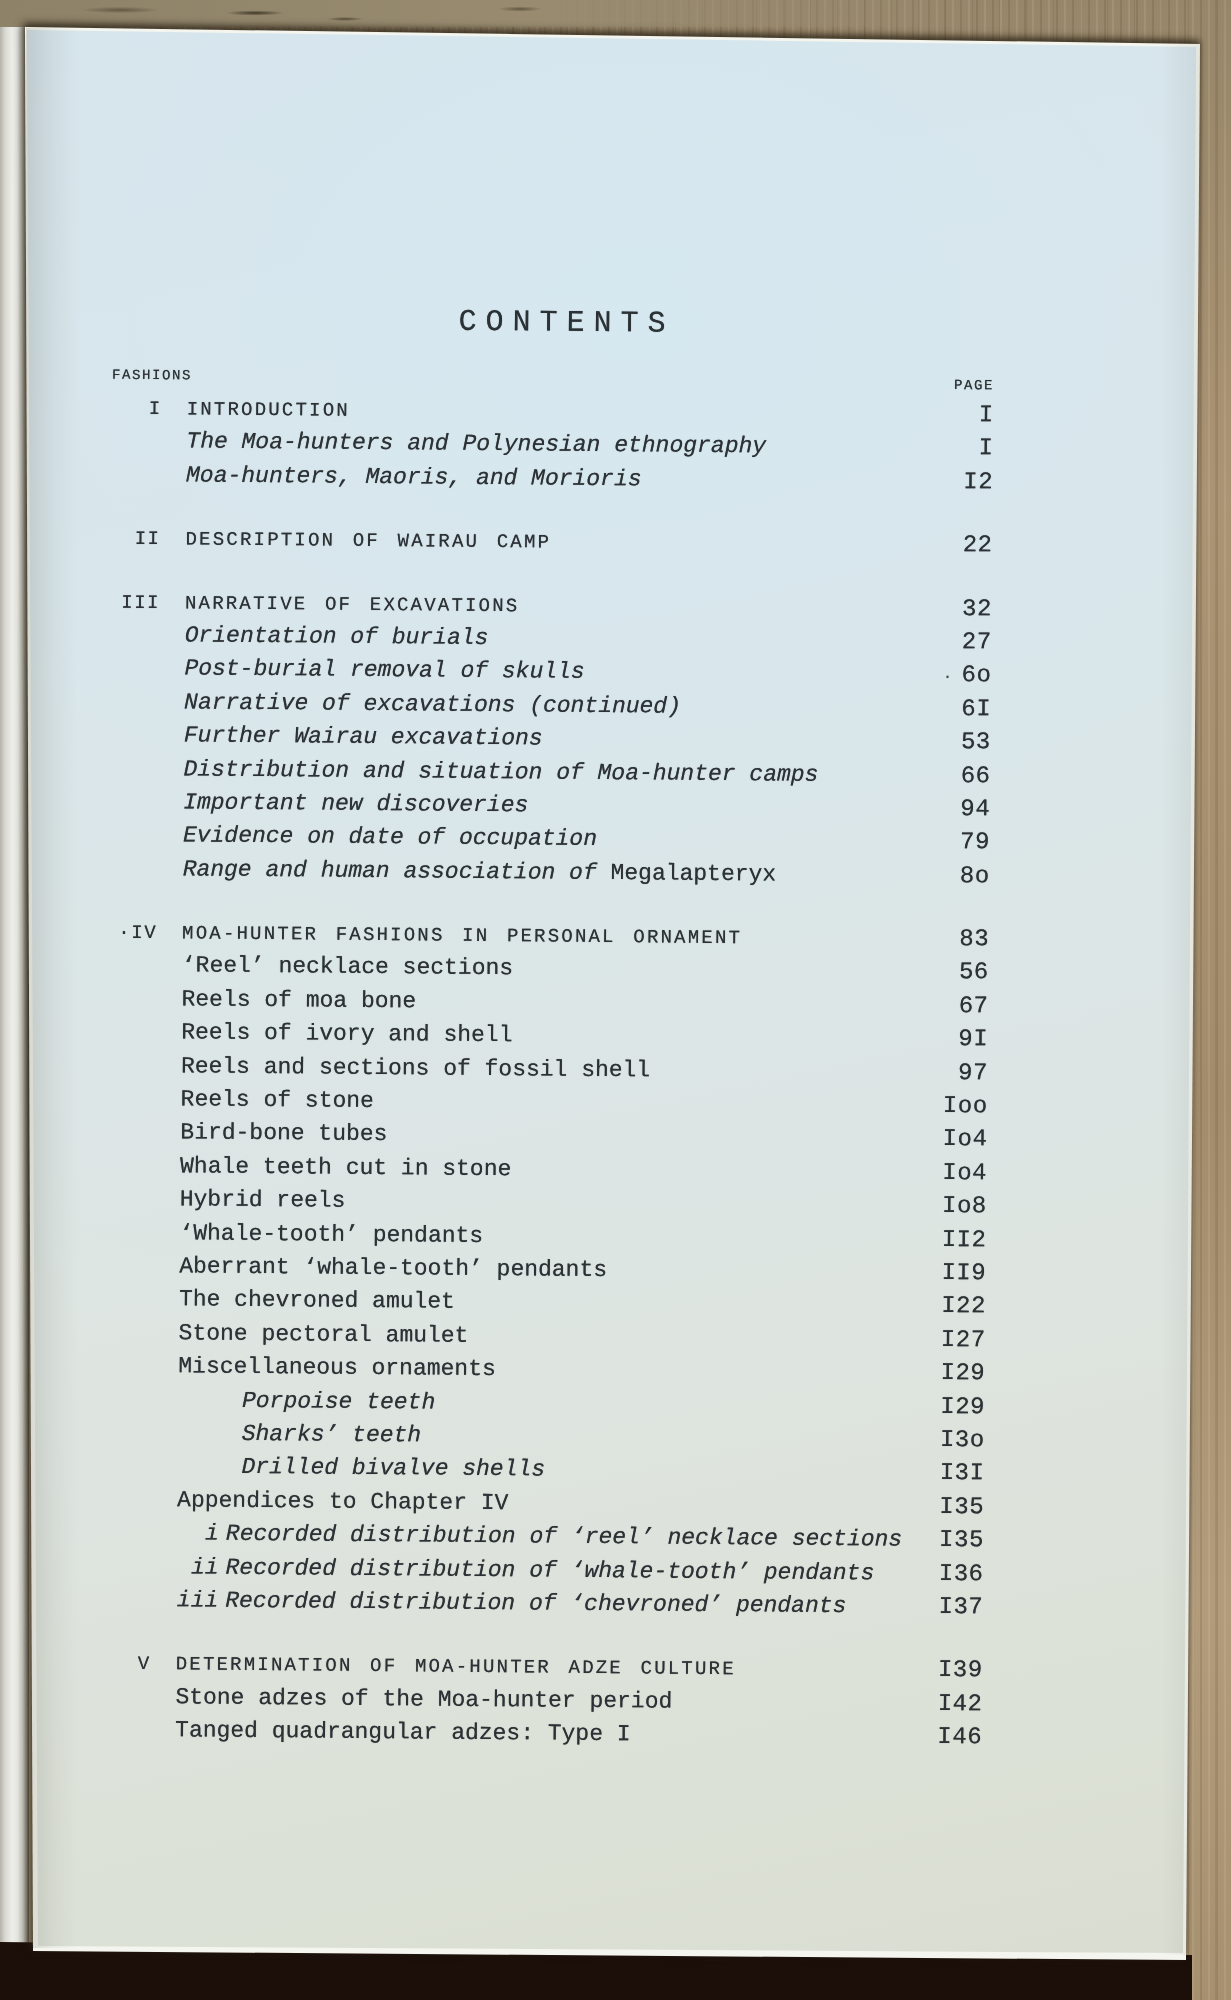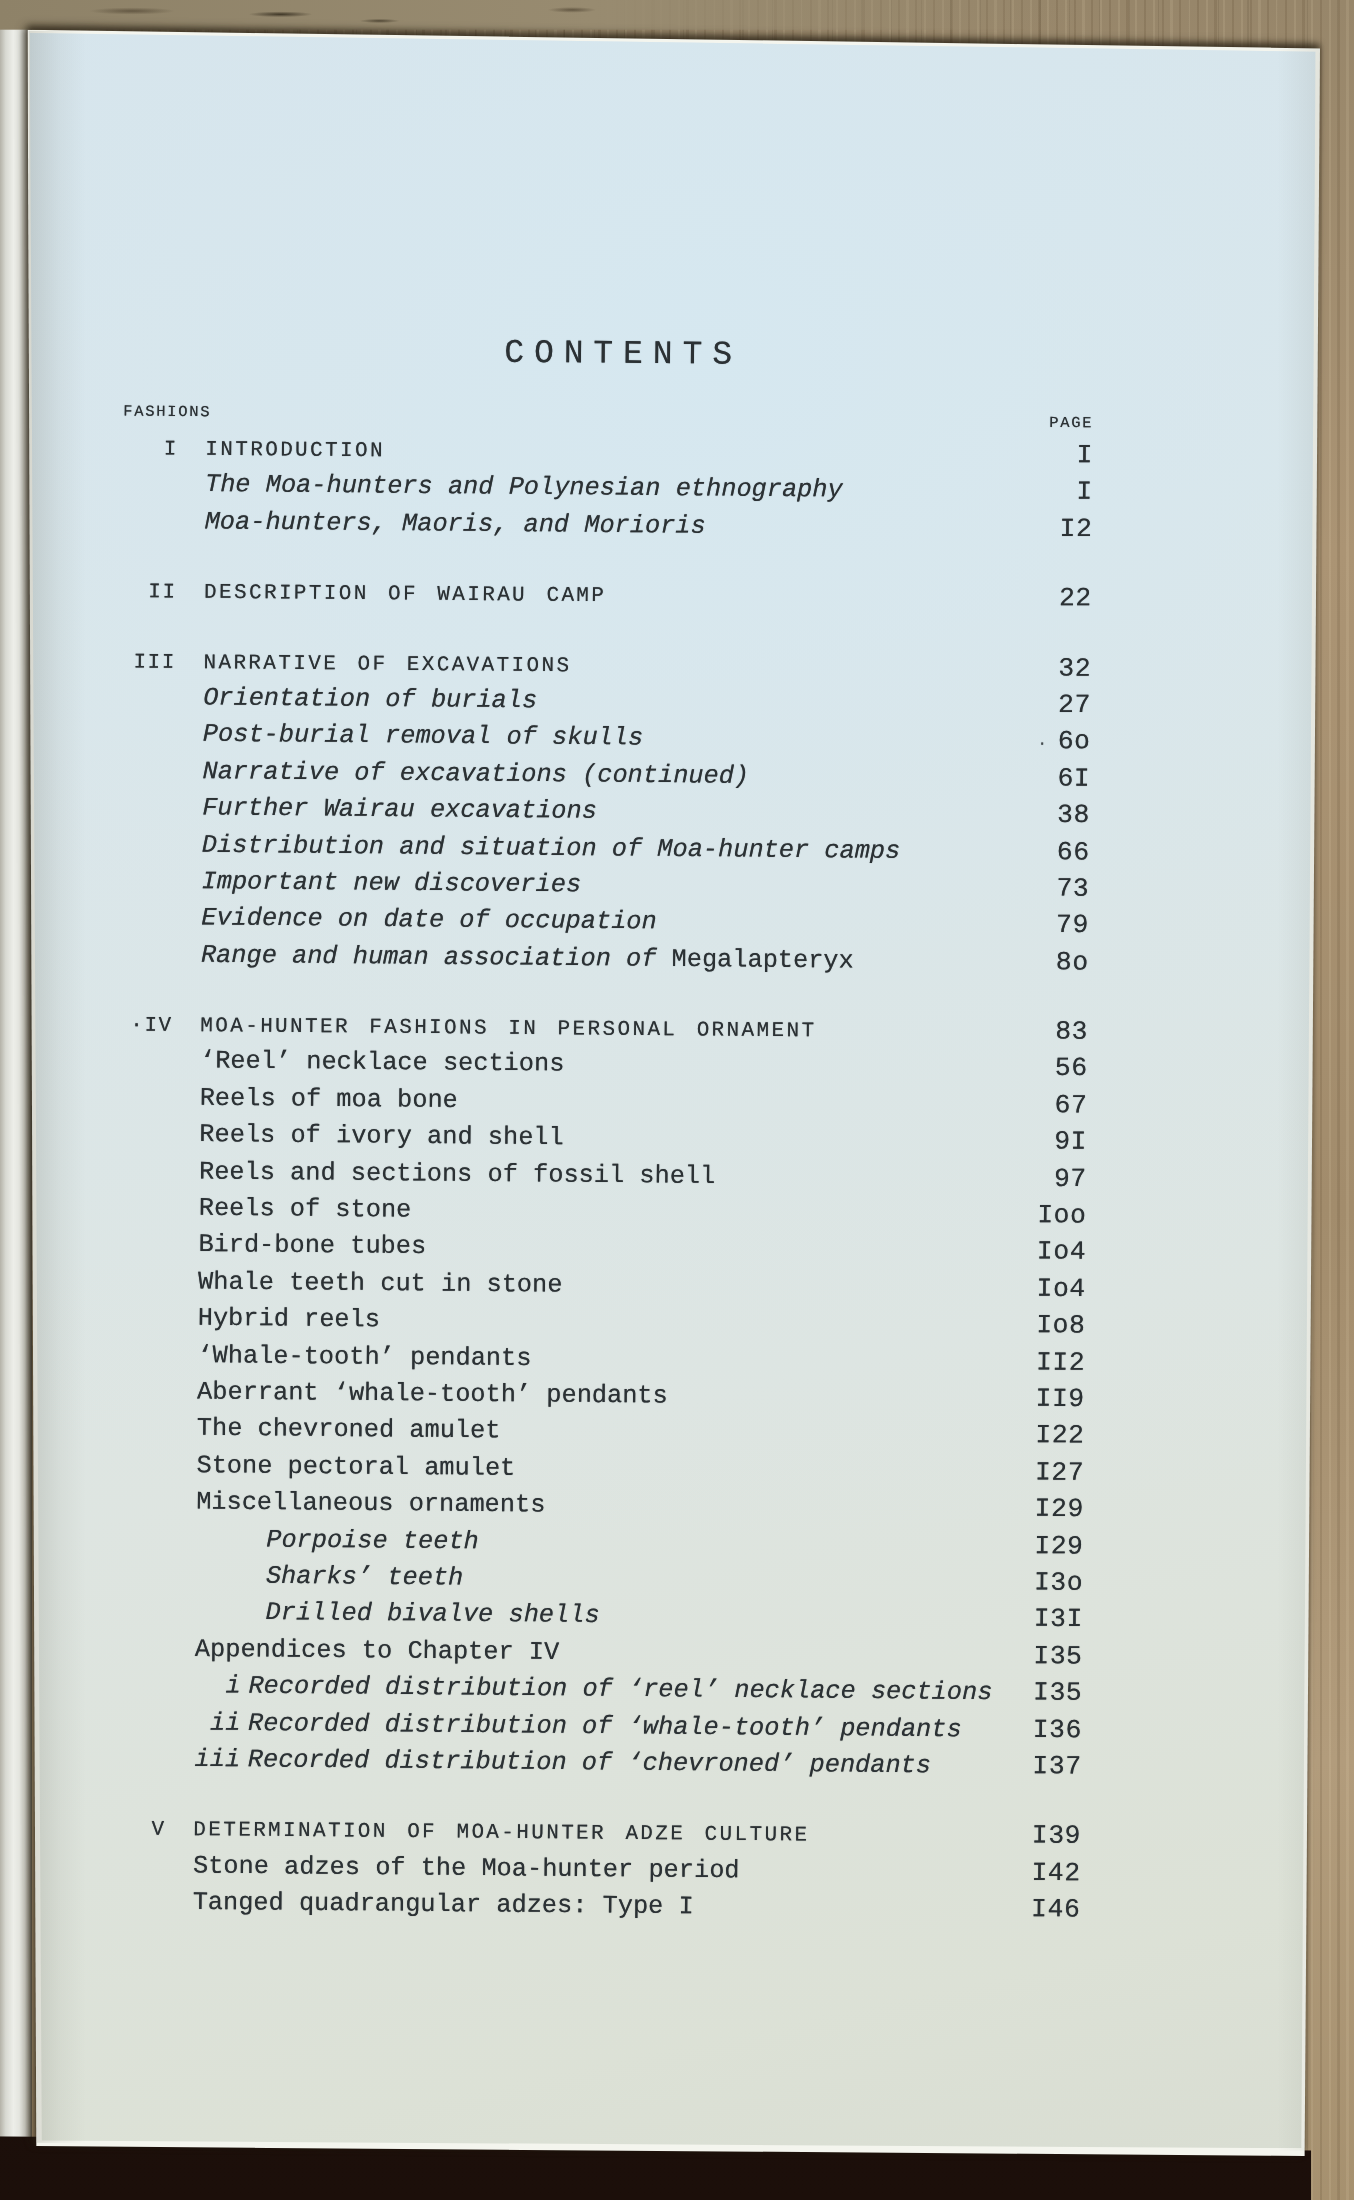--- a/index.html
+++ b/index.html
@@ -140,31 +140,31 @@
                 <span class="pagenum"><span class="pp">.</span><span>6o</span></span>
               </div>
               <div class="row italic">
                 <span class="num"></span>
                 <span class="title"><span>Narrative of excavations (continued)</span></span>
                 <span class="pagenum"><span>6I</span></span>
               </div>
               <div class="row italic">
                 <span class="num"></span>
                 <span class="title"><span>Further Wairau excavations</span></span>
-                <span class="pagenum"><span>38</span></span>
+                <span class="pagenum"><span>53</span></span>
               </div>
               <div class="row italic">
                 <span class="num"></span>
                 <span class="title"><span>Distribution and situation of Moa-hunter camps</span></span>
                 <span class="pagenum"><span>66</span></span>
               </div>
               <div class="row italic">
                 <span class="num"></span>
                 <span class="title"><span>Important new discoveries</span></span>
-                <span class="pagenum"><span>73</span></span>
+                <span class="pagenum"><span>94</span></span>
               </div>
               <div class="row italic">
                 <span class="num"></span>
                 <span class="title"><span>Evidence on date of occupation</span></span>
                 <span class="pagenum"><span>79</span></span>
               </div>
               <div class="row italic">
                 <span class="num"></span>
                 <span class="title"><span>Range and human association of </span><span class="rm">Megalapteryx</span></span>
                 <span class="pagenum"><span>8o</span></span>

